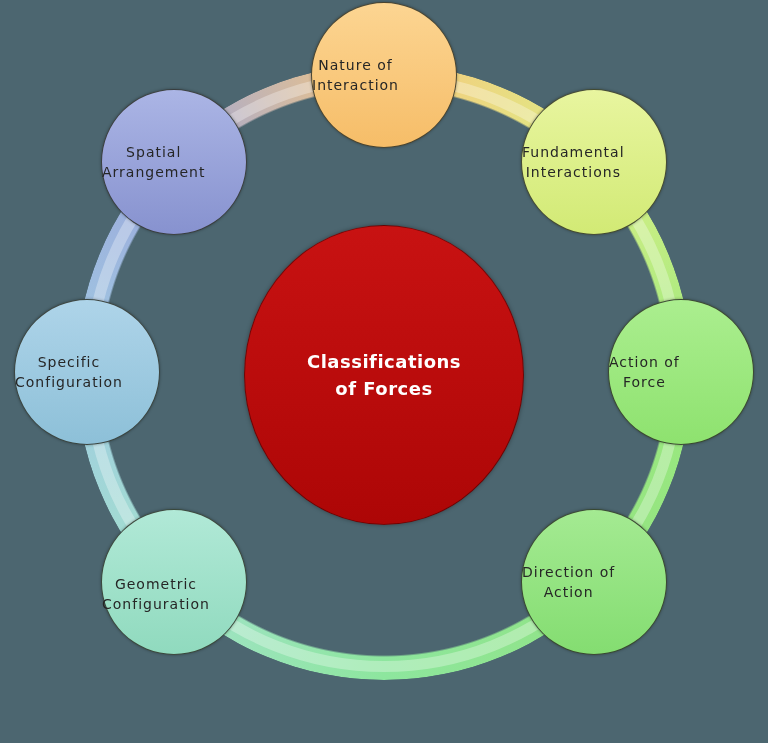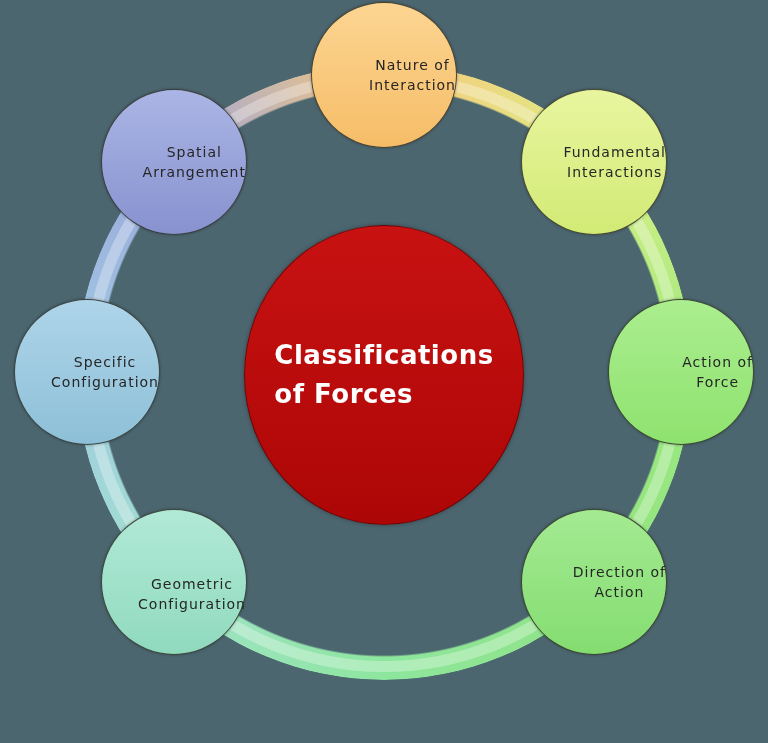--- a/index.html
+++ b/index.html
@@ -40,21 +40,21 @@
   .node {
     position: absolute;
     width: 146px;
     height: 146px;
     border-radius: 50%;
     box-sizing: border-box;
     border: 1.5px solid rgba(42,46,36,0.85);
     box-shadow: 0 0 3px rgba(0,0,0,0.35);
     display: flex;
     align-items: center;
-    justify-content: flex-end;
+    justify-content: flex-start;
   }
 
   .node-label {
     text-align: center;
     font-size: 14px;
     line-height: 1.45;
     letter-spacing: 1px;
     color: #262626;
   }
 
@@ -67,22 +67,23 @@
     border-radius: 50%;
     box-sizing: border-box;
     border: 1.5px solid rgba(50,0,0,0.55);
     box-shadow: 0 0 4px rgba(0,0,0,0.35);
     display: flex;
     align-items: center;
     justify-content: center;
   }
 
   .center-label {
+    text-align: center;
     font-weight: bold;
-    font-size: 26px;
+    font-size: 18px;
     line-height: 1.5;
     letter-spacing: 0.5px;
     color: #ffffff;
   }
 
   
   .pos-nature      { left: 311px; top:   2px; }
   .pos-fundamental { left: 521px; top:  89px; }
   .pos-effect      { left: 608px; top: 299px; }
   .pos-direction   { left: 521px; top: 509px; }

